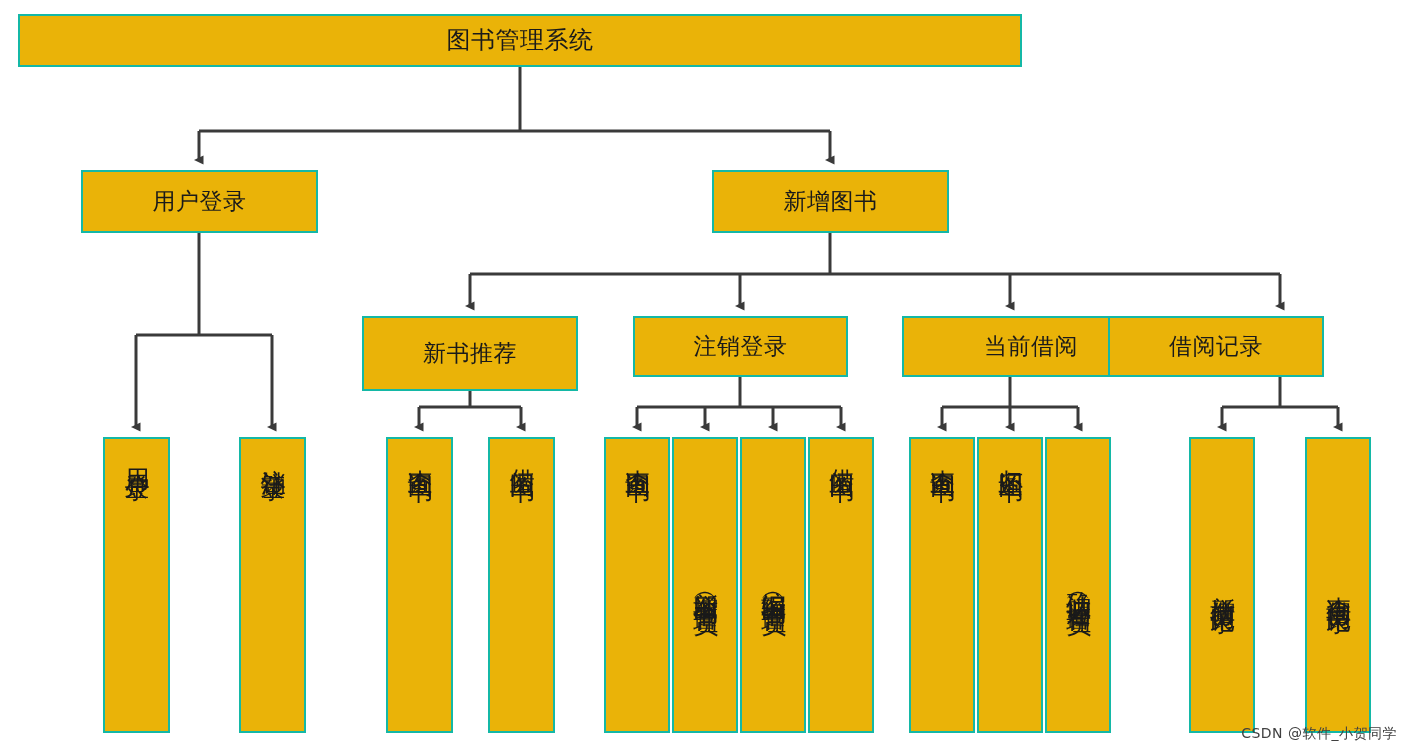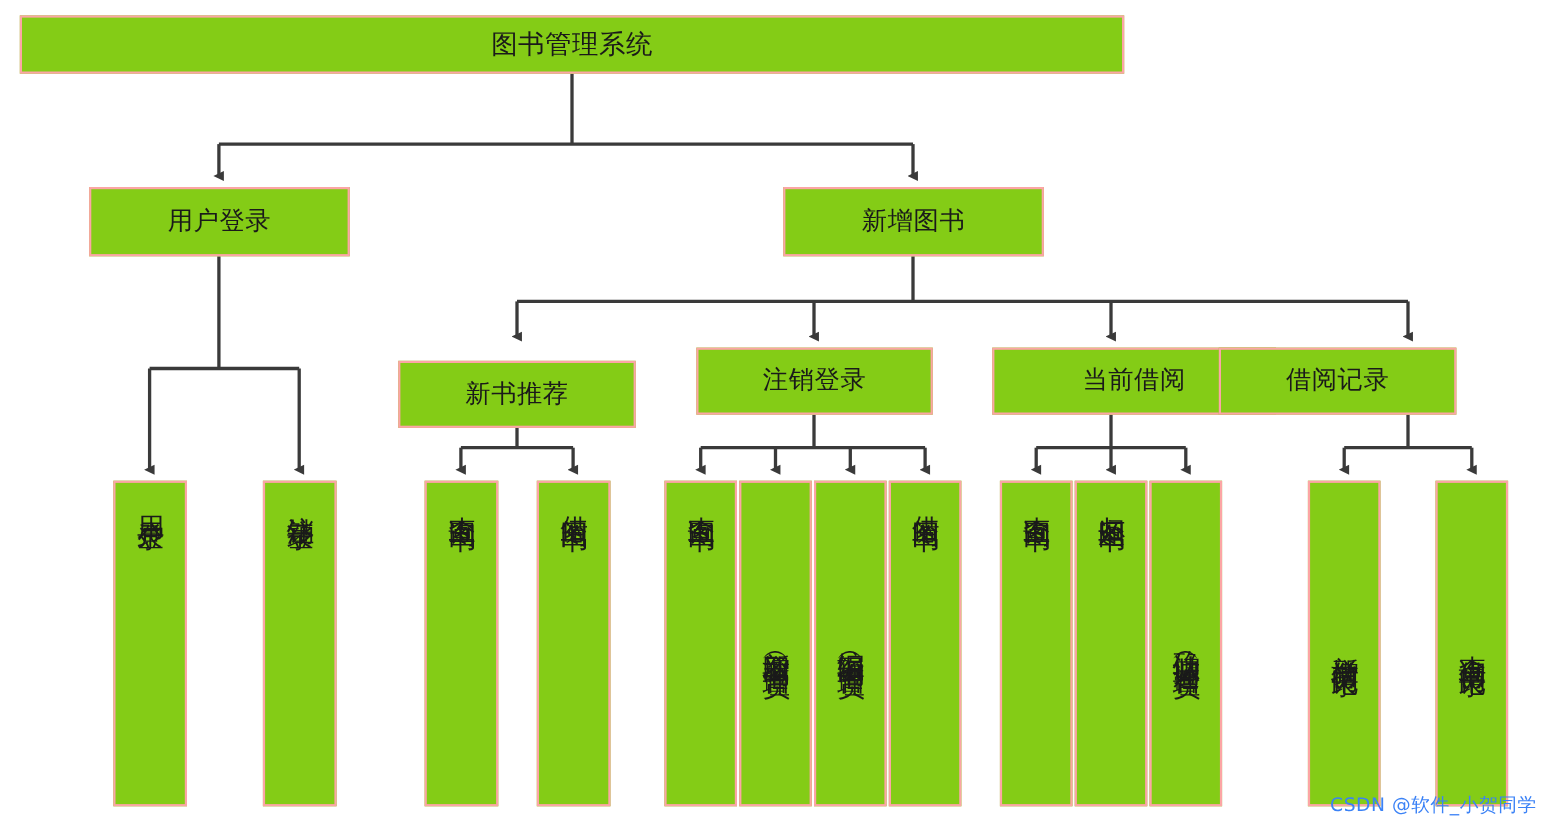--- a/index.html
+++ b/index.html
@@ -23,22 +23,22 @@
   #edge-layer {
     position: absolute;
     left: 0;
     top: 0;
     width: 1405px;
     height: 747px;
   }
   .node {
     position: absolute;
     box-sizing: border-box;
-    background: #84cc16;
-    border: 2px solid #fca5a5;
+    background: #eab308;
+    border: 2px solid #14b8a6;
     display: flex;
     align-items: center;
     justify-content: center;
     color: #1a1a1a;
   }
   .node .node-label {
     display: block;
     text-align: center;
     line-height: 1.18;
     white-space: nowrap;
@@ -67,22 +67,22 @@
   }
   
   .node.vert.tall-label {
     align-items: center;
     padding-top: 0;
   }
   #watermark {
     position: absolute;
     right: 8px;
     bottom: 4px;
-    font-size: 17px;
-    color: #3b82f6;
+    font-size: 14px;
+    color: #404040;
     white-space: nowrap;
     letter-spacing: 0.5px;
   }
 </style>
 </head>
 <body>
 
 <div id="diagram-root">
 
   <svg id="edge-layer" viewBox="0 0 1405 747" xmlns="http://www.w3.org/2000/svg">
@@ -139,21 +139,21 @@
     <span class="node-label">图书管理系统</span>
   </div>
 
   <div class="node horiz" style="left:81px; top:170px; width:237px; height:63px;">
     <span class="node-label">用户登录</span>
   </div>
   <div class="node horiz" style="left:712px; top:170px; width:237px; height:63px;">
     <span class="node-label">新增图书</span>
   </div>
 
-  <div class="node horiz" style="left:362px; top:328px; width:216px; height:61px;">
+  <div class="node horiz" style="left:362px; top:316px; width:216px; height:75px;">
     <span class="node-label">新书推荐</span>
   </div>
   <div class="node horiz" style="left:633px; top:316px; width:215px; height:61px;">
     <span class="node-label">注销登录</span>
   </div>
   <div class="node horiz" style="left:902px; top:316px; width:258px; height:61px;">
     <span class="node-label">当前借阅</span>
   </div>
   <div class="node horiz" style="left:1108px; top:316px; width:216px; height:61px;">
     <span class="node-label">借阅记录</span>

